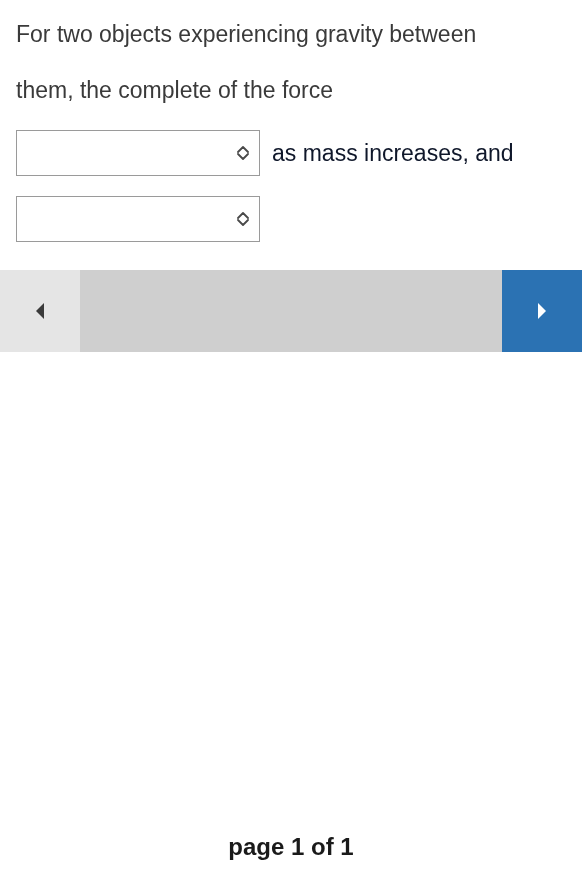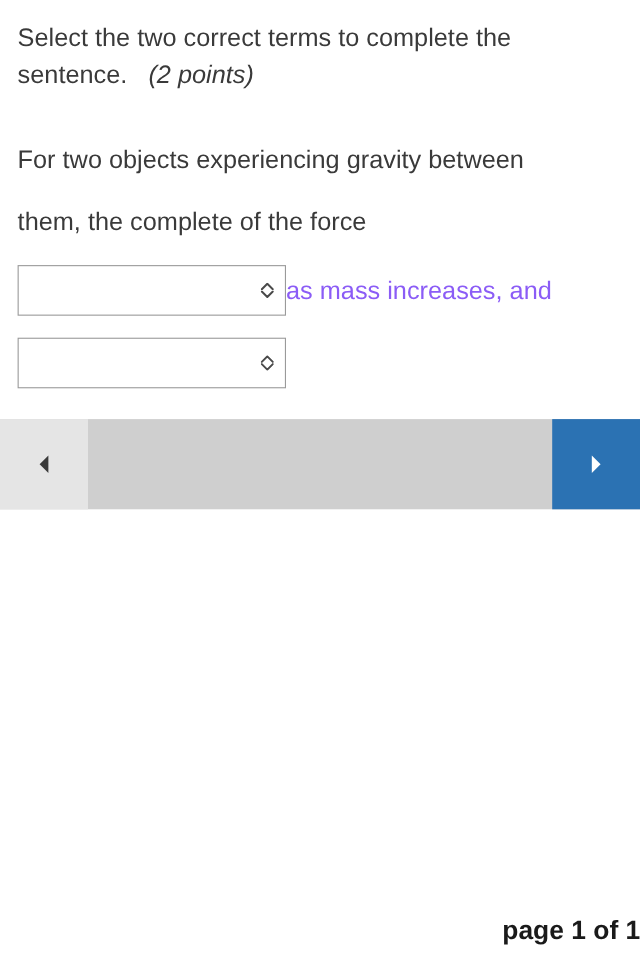--- a/index.html
+++ b/index.html
@@ -57,21 +57,22 @@
       align-items: center;
       line-height: 0;
       color: #4a4a4a;
     }
     .dropdown .chevrons svg {
       width: 12px;
       height: 7px;
     }
     .after-text {
       font-size: 23px;
-      color: #8b5cf6;
+      color: #0f172a;
+      margin-left: 12px;
     }
     .nav-bar {
       margin-top: 28px;
       width: 100%;
       height: 82px;
       background: #cfcfcf;
       display: flex;
       align-items: center;
       justify-content: space-between;
     }
@@ -93,35 +94,30 @@
       fill: #3a3a3a;
     }
     .nav-next svg {
       fill: #ffffff;
     }
     .footer {
       position: absolute;
       bottom: 28px;
       left: 0;
       width: 100%;
-      text-align: right;
+      text-align: center;
       font-size: 24px;
       font-weight: bold;
       color: #1a1a1a;
     }
   </style>
 </head>
 <body>
 
 <div class="content">
-  <p class="instruction">
-    <span>Select the two correct terms to complete the sentence.</span>
-    &nbsp;
-    <span class="points">(2 points)</span>
-  </p>
 
   <div class="question-body">
     <div class="question-line">For two objects experiencing gravity between</div>
     <div class="question-line">them, the complete of the force</div>
 
     <div class="dropdown-row">
       <div class="dropdown">
         <span class="chevrons">
           <svg viewBox="0 0 12 7">
               <path d="M1 6 L6 1 L11 6" stroke="#4a4a4a" stroke-width="1.8" fill="none" stroke-linecap="round" stroke-linejoin="round"></path>

